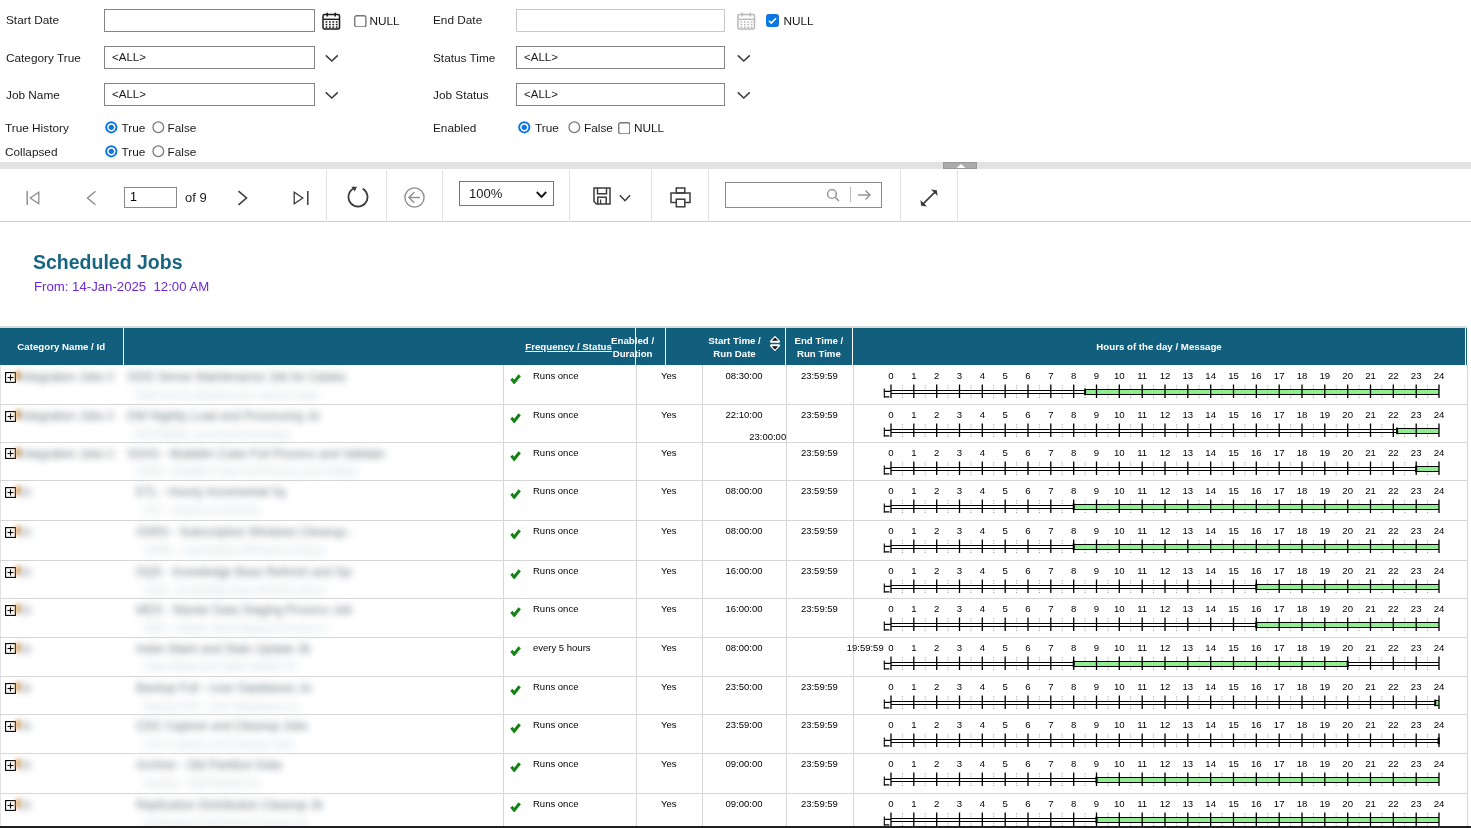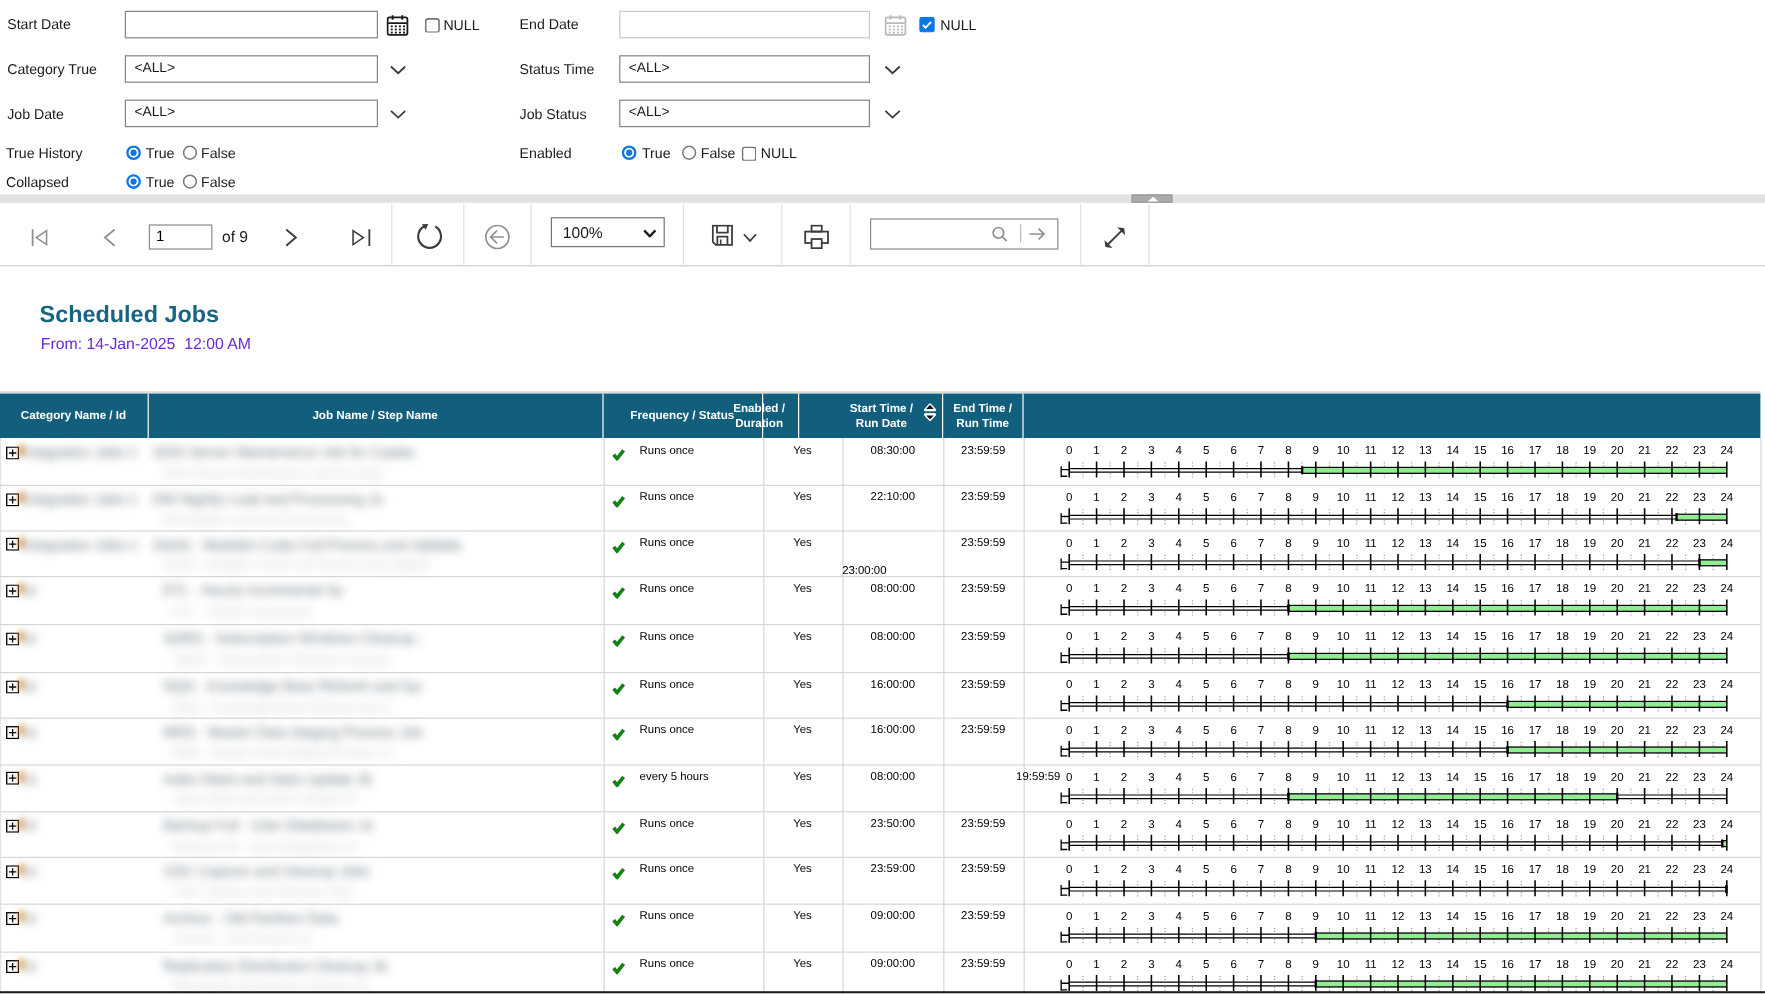--- a/index.html
+++ b/index.html
@@ -8,21 +8,21 @@
 .pinput{border:1px solid #848484;background:#fff;height:23.4px;width:210.5px;font-size:11.5px;color:#1a1a1a;line-height:21px;padding-left:7px}
 .sep{width:1px;background:#e2e2e2;top:170px;height:51.6px}
 .hdcell{position:absolute;top:0;height:100%;display:flex;align-items:center;justify-content:center;text-align:center;color:#fff;font-weight:bold;font-size:9.7px;line-height:13px;border-right:1px solid #fff}
 .vline{position:absolute;width:1px;background:#d7d7d7}
 .hline{position:absolute;height:1px;background:#d7d7d7}
 .cell{position:absolute;font-size:9.5px;color:#000;white-space:nowrap}
 .blur{position:absolute;overflow:hidden;filter:blur(3.9px);color:#68757d;font-size:12px;white-space:nowrap;height:17px;line-height:17px}
 </style></head><body>
 <div class="abs plabel" style="left:6px;top:13.2px">Start Date</div>
 <div class="abs plabel" style="left:6px;top:50.7px">Category True</div>
-<div class="abs plabel" style="left:6px;top:87.7px">Job Date</div>
+<div class="abs plabel" style="left:6px;top:87.7px">Job Name</div>
 <div class="abs plabel" style="left:5px;top:120.7px">True History</div>
 <div class="abs plabel" style="left:5px;top:144.5px">Collapsed</div>
 <div class="abs plabel" style="left:433px;top:13.2px">End Date</div>
 <div class="abs plabel" style="left:433px;top:50.7px">Status Time</div>
 <div class="abs plabel" style="left:433px;top:87.7px">Job Status</div>
 <div class="abs plabel" style="left:433px;top:120.7px">Enabled</div>
 <input class="abs pinput" style="left: 104px; top: 8.5px;" value="">
 <div class="abs pinput" style="left:104px;top:46px;line-height:21px">&lt;ALL&gt;</div>
 <div class="abs pinput" style="left:104px;top:83px;line-height:21px">&lt;ALL&gt;</div>
 <input class="abs pinput" style="left: 516px; top: 8.5px; width: 209px; border-color: rgb(201, 201, 201);" value="">
@@ -188,25 +188,25 @@
 <svg class="abs" style="left:919px;top:187.5px" width="20" height="20" viewBox="0 0 20 20">
     <line x1="3.6" y1="16.4" x2="16.4" y2="3.6" stroke="#3c3c3c" stroke-width="1.6"></line>
     <polygon points="17.8,2.2 18.6,8 12,1.4" fill="#3c3c3c"></polygon>
     <polygon points="2.2,17.8 1.4,12 8,18.6" fill="#3c3c3c"></polygon>
   </svg>
 <div class="abs" style="left:33px;top:250.5px;font-size:19.5px;font-weight:bold;color:#186582">Scheduled Jobs</div>
 <div class="abs" style="left:34px;top:279px;font-size:13.2px;color:#6d28d9">From: 14-Jan-2025&nbsp; 12:00 AM</div>
 <div class="abs" style="left:0;top:325.9px;width:1466.5px;height:2.1px;background:#dcdcdc"></div>
 <div class="abs" style="left:0;top:328px;width:1466.5px;height:37px;background:#115e7d">
 <div class="hdcell" style="left:0px;width:123.5px;">Category Name / Id</div>
-<div class="hdcell" style="left:123.5px;width:379.1px;">Job Name / Step Name</div>
-<div class="hdcell" style="left:502.6px;width:133.0px;">Frequency / Status</div>
+<div class="hdcell" style="left:502.6px;width:133.0px;text-decoration:underline;">Frequency / Status</div>
 <div class="hdcell" style="left:600px;width:66.19999999999993px;">Enabled /<br>Duration</div>
 <div class="hdcell" style="left:701.8px;width:84.40000000000009px;padding-right:18px;">Start Time /<br>Run Date</div>
 <div class="hdcell" style="left:786.2px;width:66.39999999999998px;">End Time /<br>Run Time</div>
+<div class="hdcell" style="left:852.6px;width:613.9px;">Hours of the day / Message</div>
 <svg class="abs" style="left:770px;top:7.5px" width="10" height="15" viewBox="0 0 10 14.5">
       <polygon points="5,0.3 9.6,5.2 0.4,5.2" fill="#111" stroke="#fff" stroke-width="1.2"></polygon>
       <rect x="0.4" y="5.2" width="9.2" height="1.3" fill="#fff"></rect>
       <rect x="0.4" y="8.0" width="9.2" height="1.3" fill="#fff"></rect>
       <polygon points="5,14.2 9.6,9.3 0.4,9.3" fill="#111" stroke="#fff" stroke-width="1.2"></polygon>
     </svg>
 </div>
 <div class="vline" style="left:0px;top:365px;height:463px;background:#e3e3e3"></div>
 <div class="vline" style="left:502.6px;top:365px;height:463px;background:#d7d7d7"></div>
 <div class="vline" style="left:635.6px;top:365px;height:463px;background:#d7d7d7"></div>
@@ -338,21 +338,21 @@
   </svg>
 <div class="abs" style="left:15.5px;top:447.5px;width:4.5px;height:9px;background:#d98f3a;filter:blur(2.7px)"></div>
 <div class="blur" style="left:19px;top:445.5px;width:95px">Integration Jobs Grp</div>
 <div class="blur" style="left:127px;top:445.5px;width:258px">SSAS - Multidim Cube Full Process and Validation Job</div>
 <div class="blur" style="left:135px;top:463.0px;width:223px;color:#c2cbd1;filter:blur(5px);font-size:10.5px">SSAS - Multidim Cube Full Process and Validation Job</div>
 <svg class="abs" style="left:510px;top:450.5px" width="11" height="10" viewBox="0 0 11 10">
     <path d="M1.4 4.8 L4.2 8.2 L9.7 1.3" fill="none" stroke="#148214" stroke-width="3"></path>
   </svg>
 <div class="cell" style="left:533px;top:446.9px">Runs once</div>
 <div class="cell" style="left:635.6px;top:446.9px;width:66.19999999999993px;text-align:center">Yes</div>
-<div class="cell" style="left:701.8px;top:470px;width:84.40000000000009px;text-align:left">23:00:00</div>
+<div class="cell" style="left:701.8px;top:431px;width:84.40000000000009px;text-align:right">23:00:00</div>
 <div class="cell" style="left:786.2px;top:446.9px;width:66.39999999999998px;text-align:center">23:59:59</div>
 <svg class="abs" style="left:877px;top:441.5px" width="575" height="39" viewBox="0 0 575 39">
     <g font-family="Liberation Sans, sans-serif" font-size="9.6" fill="#000">
       <text x="14.0" y="13.6" text-anchor="middle">0</text>
       <text x="36.8" y="13.6" text-anchor="middle">1</text>
       <text x="59.7" y="13.6" text-anchor="middle">2</text>
       <text x="82.5" y="13.6" text-anchor="middle">3</text>
       <text x="105.3" y="13.6" text-anchor="middle">4</text>
       <text x="128.2" y="13.6" text-anchor="middle">5</text>
       <text x="151.0" y="13.6" text-anchor="middle">6</text>

